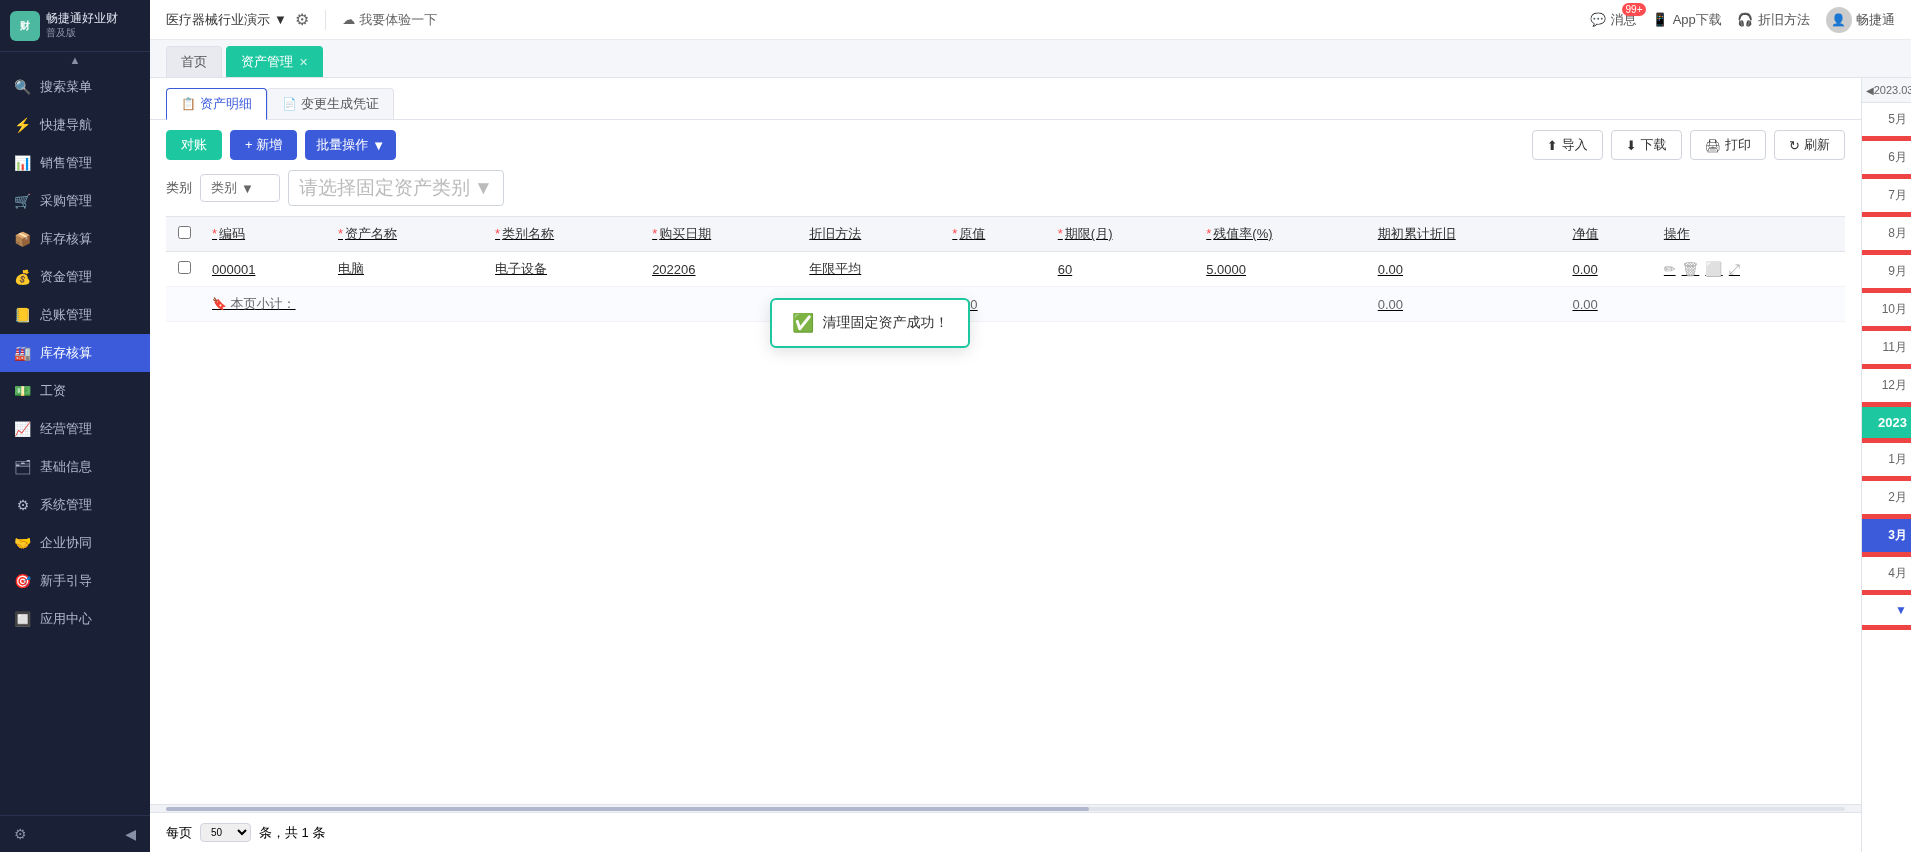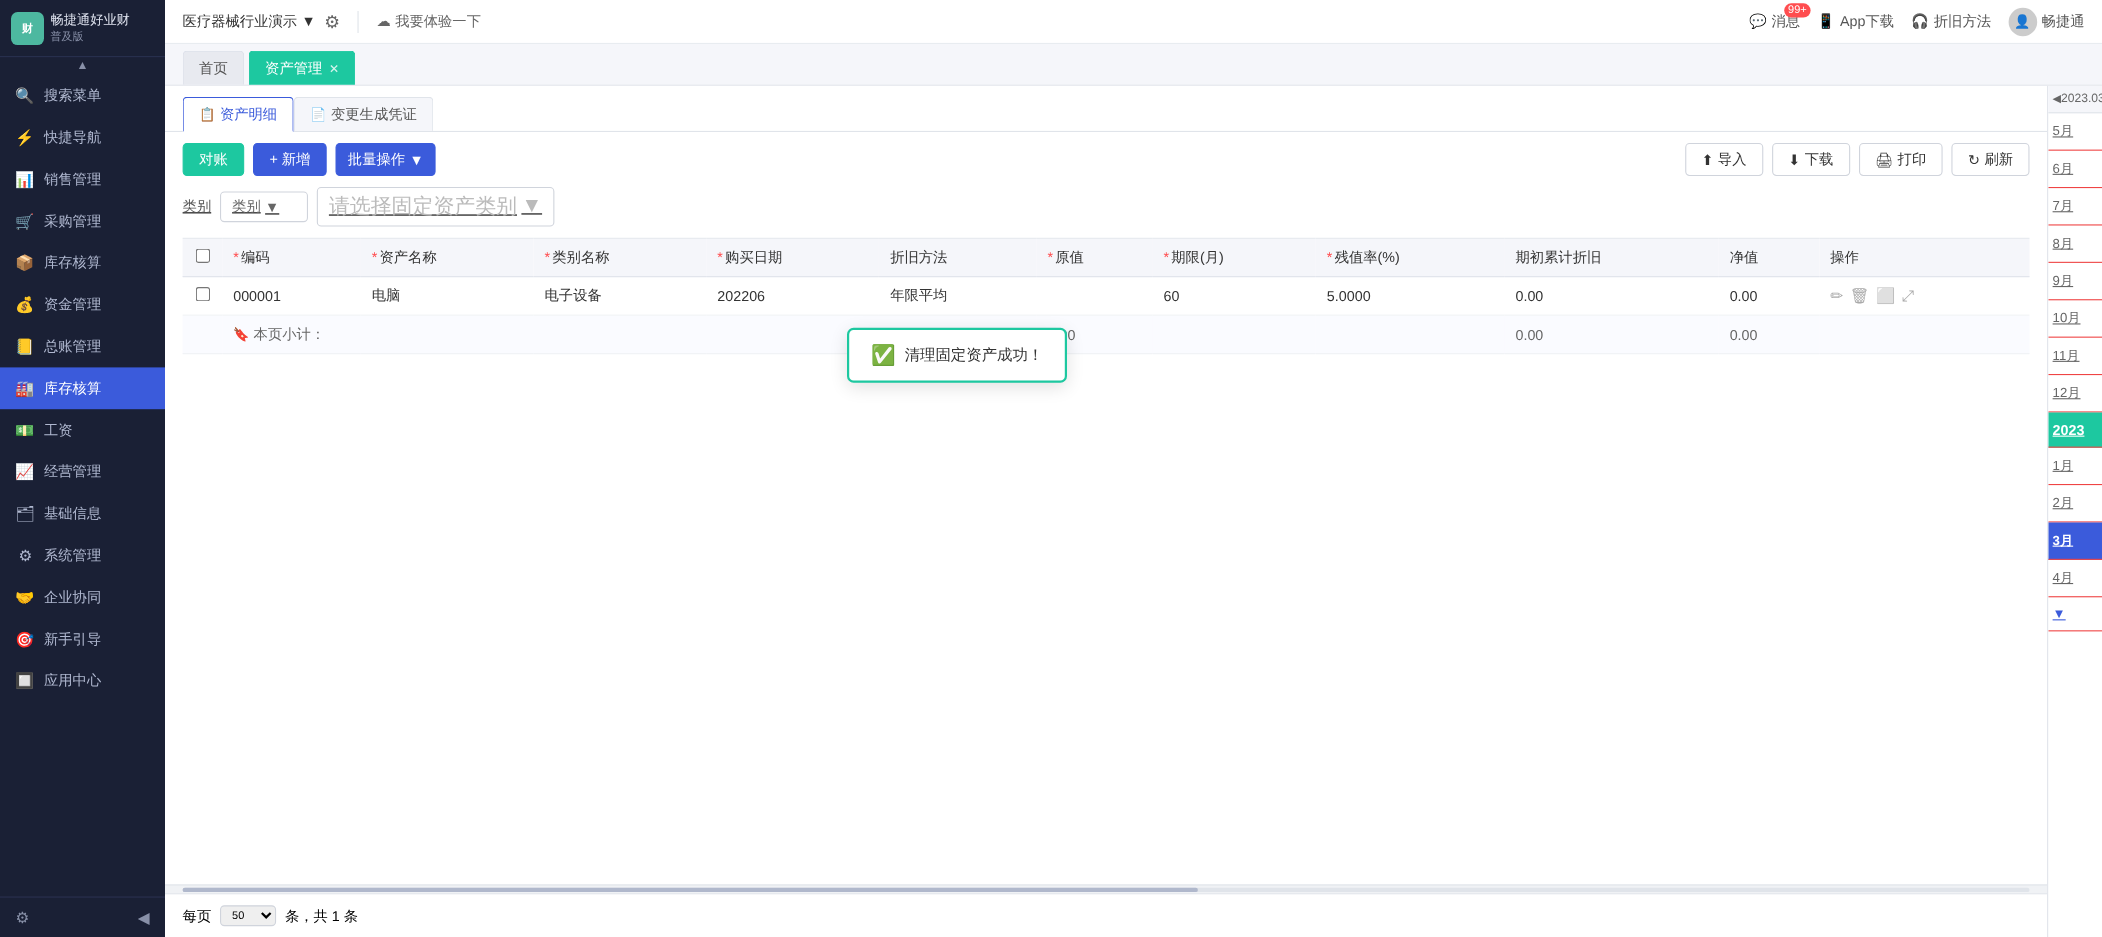--- a/index.html
+++ b/index.html
@@ -195,41 +195,41 @@
       padding: 5px 10px;
     }
 
     
     .filter-bar {
       display: flex;
       align-items: center;
       padding: 0 16px 10px;
       gap: 8px;
       flex-shrink: 0;
-      text-decoration: underline;
     }
     .filter-label { font-size: 13px; color: #555; }
     .filter-select {
       display: flex; align-items: center; gap: 4px;
       border: 1px solid #d0d4dc; border-radius: 4px;
       padding: 4px 10px; background: #fff; cursor: pointer;
       font-size: 13px; color: #666; min-width: 80px;
     }
     .filter-input-select {
       display: flex; align-items: center; gap: 4px;
       border: 1px solid #d0d4dc; border-radius: 4px;
       padding: 4px 10px; background: #fff; cursor: pointer;
       font-size: 19px; color: #bbb; min-width: 200px;
     }
 
     
     .table-wrapper {
       flex: 1;
       overflow: auto;
       padding: 0 16px;
+      text-decoration: underline;
     }
     table {
       width: 100%;
       border-collapse: collapse;
       font-size: 13px;
     }
     thead tr {
       background: #f5f6fa;
     }
     th {
@@ -305,27 +305,26 @@
       font-size: 11px;
       color: #666;
       border-bottom: 1px solid #e0e4ea;
       display: flex;
       align-items: center;
       justify-content: space-between;
     }
     .calendar-items { width: 100%; flex: 1; overflow-y: auto; }
     .calendar-item {
       width: 100%;
-      text-align: left;
+      text-align: right;
       padding: 8px 4px;
       font-size: 12px;
       color: #666;
       cursor: pointer;
-      border-bottom: 1px solid #ef4444;
-      text-decoration: underline;
+      border-bottom: 5px solid #ef4444;
     }
     .calendar-item.year-label { background: #1dc8a0; color: #fff; font-weight: bold; font-size: 13px; }
     .calendar-item.active-circle {
       background: #3b5bdb; color: #fff;
     }
 
     
     .scroll-bar-h {
       height: 8px;
       background: #f0f2f5;

